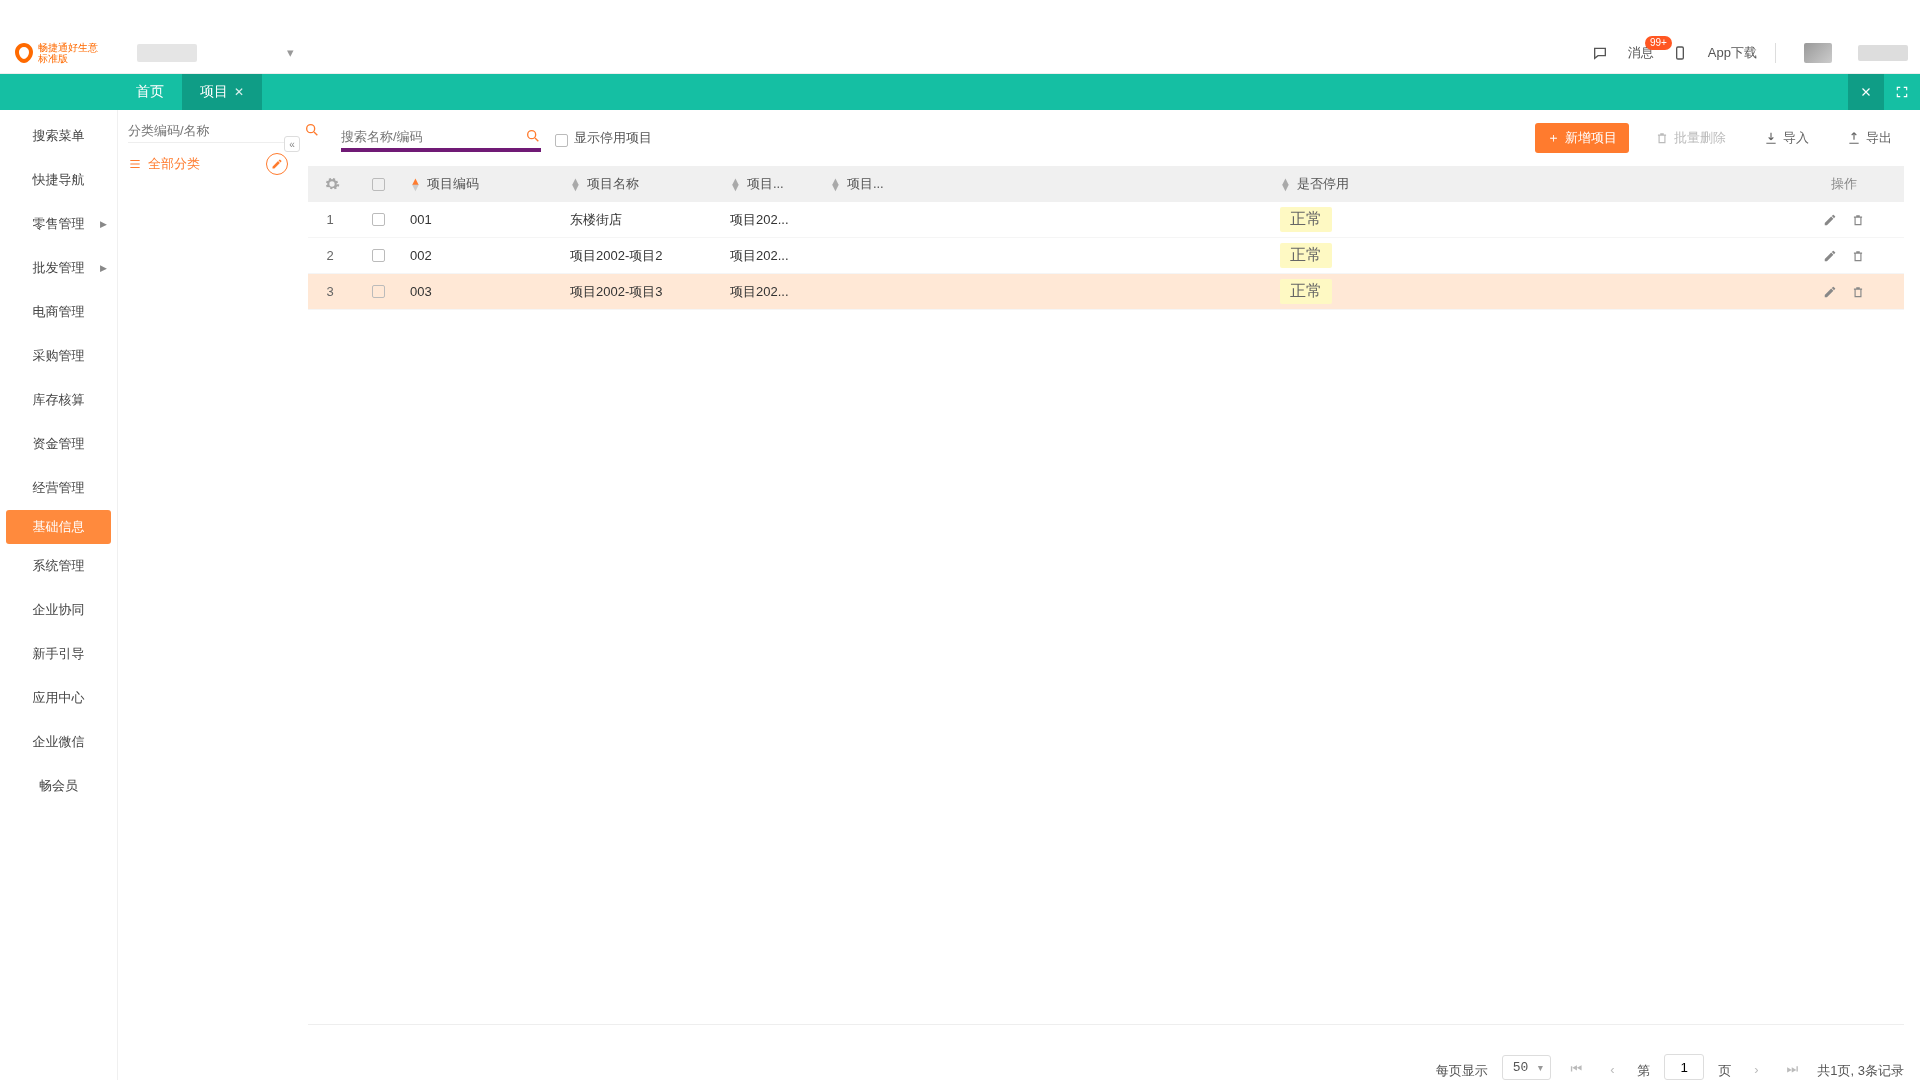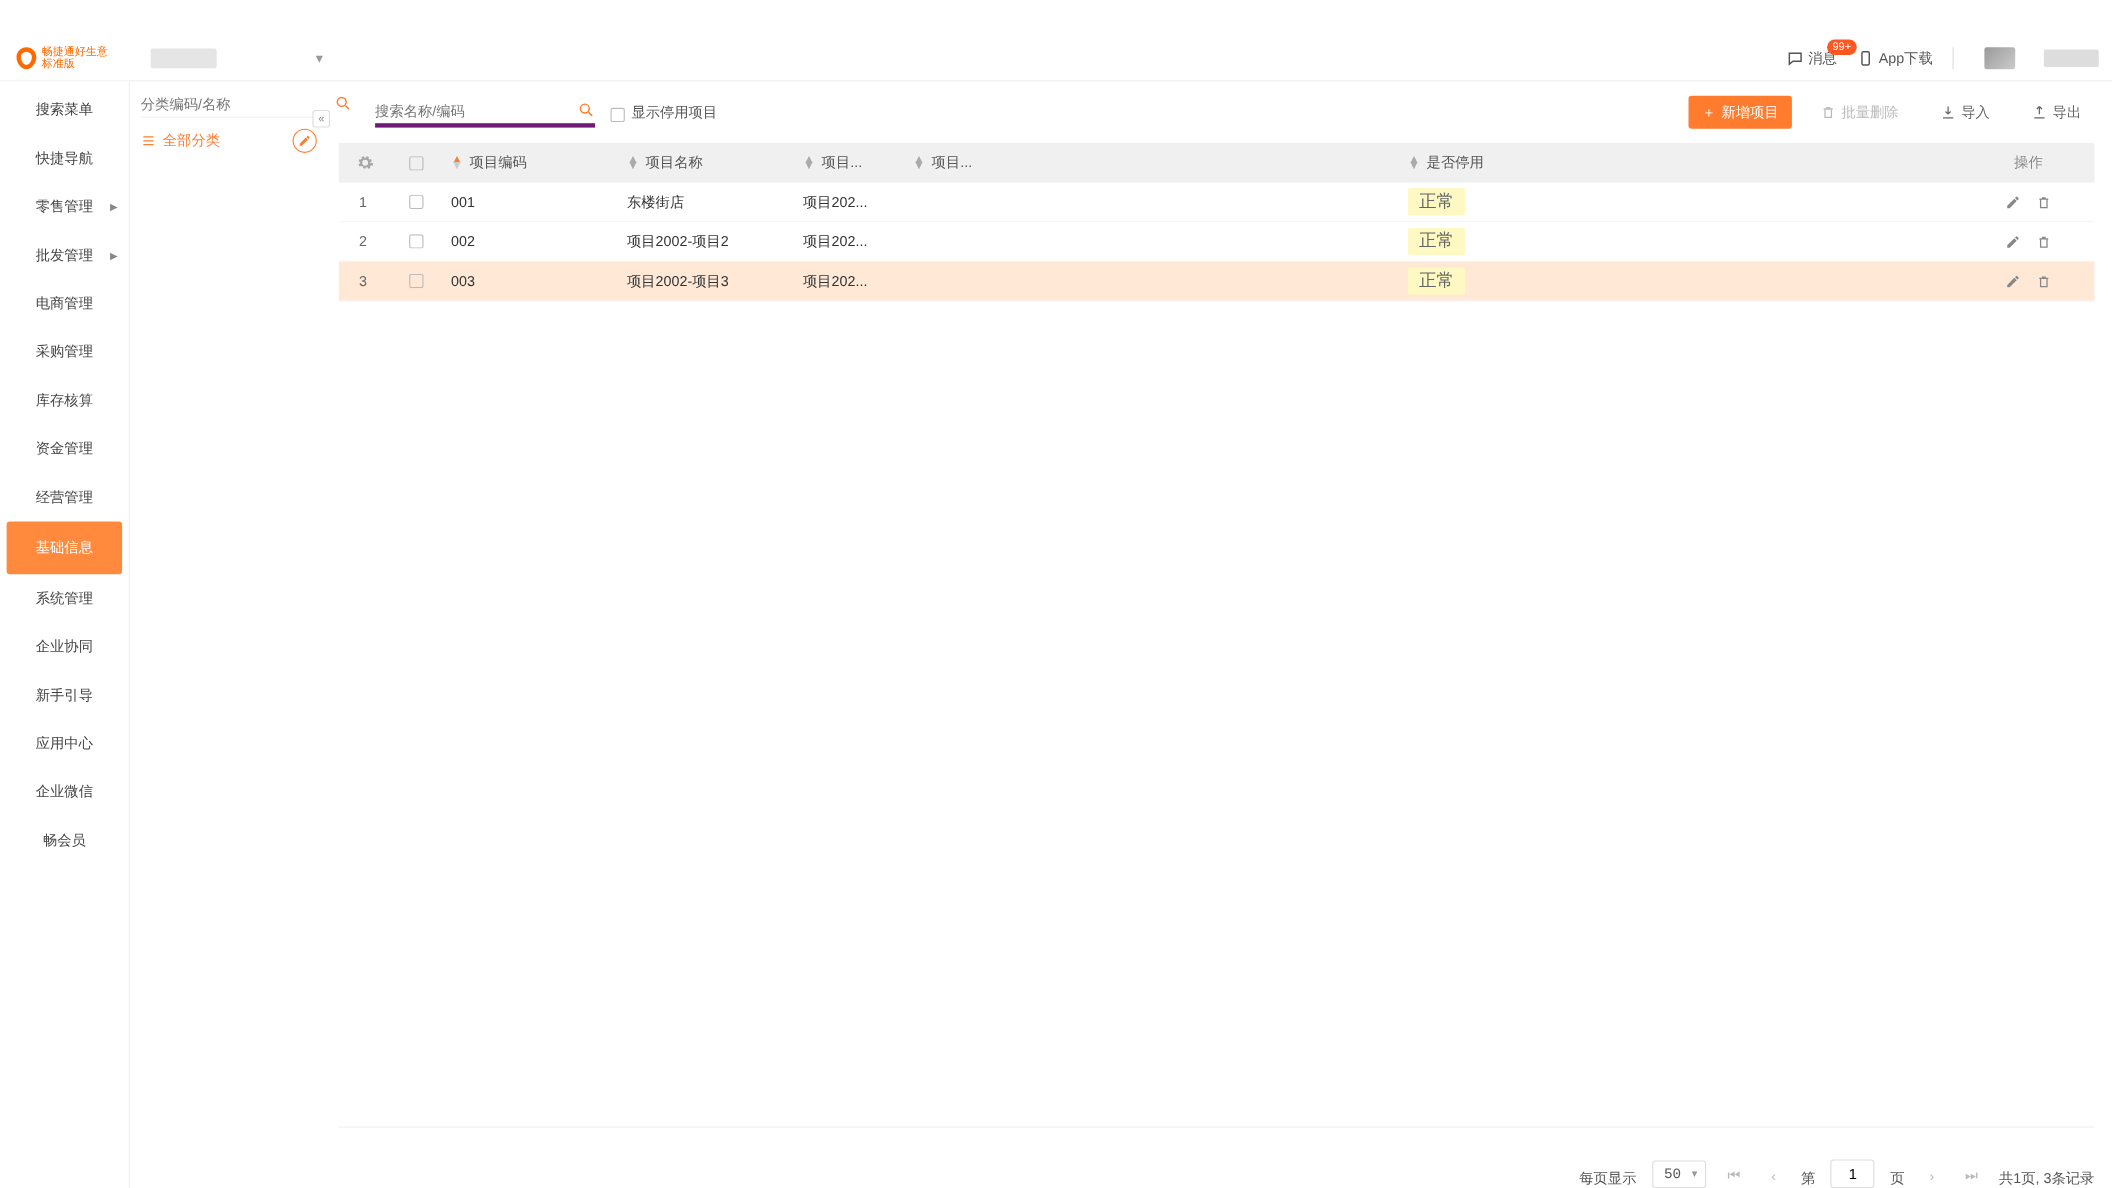--- a/index.html
+++ b/index.html
@@ -9,41 +9,41 @@
 
 .top-header { height: 42px; display: flex; align-items: center; padding: 0 12px; border-bottom: 1px solid #eee; margin-top: 32px; }
 .logo-area { display: flex; align-items: center; width: 105px; }
 .logo-icon { width: 24px; height: 24px; color: #ff6a00; }
 .logo-text { font-size: 10px; color: #ff6a00; margin-left: 2px; line-height: 1.1; }
 .org-select { display: flex; align-items: center; margin-left: 20px; cursor: pointer; }
 .org-name-box { width: 60px; height: 18px; background: #e5e5e5; border-radius: 2px; }
 .chev { margin-left: 90px; color: #999; }
 .top-spacer { flex: 1; }
 .top-actions { display: flex; align-items: center; gap: 18px; color: #555; }
-.top-act { display: flex; align-items: center; gap: 4px; cursor: pointer; position: relative; }
+.top-act { display: flex; align-items: center; gap: 20px; cursor: pointer; position: relative; }
 .badge { position: absolute; top: -8px; right: -18px; background: #ff5722; color: #fff; font-size: 10px; border-radius: 8px; padding: 1px 5px; line-height: 1.2; }
 .avatar { width: 28px; height: 20px; background: linear-gradient(135deg,#999,#ccc); border-radius: 2px; margin-left: 10px; }
 .avatar-blur { width: 50px; height: 16px; background: #ddd; border-radius: 2px; margin-left: 8px; }
 
 
 .tabs-bar { height: 36px; background: #15bfa3; display: flex; align-items: stretch; }
 .tabs-left { width: 118px; }
 .tab { display: flex; align-items: center; padding: 0 18px; color: #fff; cursor: pointer; font-size: 14px; }
 .tab.active { background: #0f9d86; }
 .tab .close-x { margin-left: 6px; font-size: 12px; opacity: .85; }
 .tabs-spacer { flex: 1; }
 .tab-right-btn { width: 36px; display: flex; align-items: center; justify-content: center; color: #fff; cursor: pointer; }
 .tab-right-btn.close-tabs { background: #0f9d86; }
 
 
 .body { flex: 1; display: flex; min-height: 0; }
 .sidebar { width: 118px; background: #fff; border-right: 1px solid #f0f0f0; padding-top: 4px; }
 .side-item { height: 44px; display: flex; align-items: center; justify-content: center; cursor: pointer; color: #444; position: relative; }
 .side-item .caret { position: absolute; right: 10px; color: #888; font-size: 10px; }
-.side-item.active { background: #ff8a3d; color: #fff; border-radius: 3px; margin: 0 6px; height: 48px; }
+.side-item.active { background: #ff8a3d; color: #fff; border-radius: 3px; margin: 0 6px; height: 34px; }
 
 .content { flex: 1; display: flex; min-height: 0; }
 
 
 .tree-panel { width: 180px; border-right: none; padding: 8px 10px 8px 10px; display: flex; flex-direction: column; position: relative; }
 .tree-search { display: flex; align-items: center; border-bottom: 1px solid #eee; padding: 4px 0; }
 .tree-search input { border: none; outline: none; flex: 1; font-size: 13px; color: #666; }
 .search-ico { color: #ff7b2e; cursor: pointer; }
 .tree-head { display: flex; align-items: center; margin-top: 10px; color: #ff7b2e; }
 .tree-head .folder-ico { margin-right: 6px; }
@@ -130,20 +130,41 @@
             <rect x="7" y="3" width="10" height="18" rx="2" fill="none" stroke="currentColor" stroke-width="2"></rect>
           </svg>
         <span>App下载</span>
       </div>
       <div style="width:1px;height:20px;background:#ddd;"></div>
       <div class="avatar"></div>
       <div class="avatar-blur"></div>
     </div>
   </div>
 
+  <div class="tabs-bar">
+    <div class="tabs-left"></div>
+    <div class="tab">
+      <span>首页</span>
+    </div>
+    <div class="tab active">
+      <span>项目</span>
+      <span class="close-x">✕</span>
+    </div>
+    <div class="tabs-spacer"></div>
+    <div class="tab-right-btn close-tabs">
+      <svg width="14" height="14" viewBox="0 0 24 24">
+          <path stroke="currentColor" stroke-width="2" d="M6 6l12 12M18 6L6 18"></path>
+        </svg>
+    </div>
+    <div class="tab-right-btn">
+      <svg width="14" height="14" viewBox="0 0 24 24">
+          <path stroke="currentColor" stroke-width="2" fill="none" d="M4 9V4h5M20 9V4h-5M4 15v5h5M20 15v5h-5"></path>
+        </svg>
+    </div>
+  </div>
 
   <div class="body">
 
     <div class="sidebar" id="sidebar">
         <div class="side-item">
           <span>搜索菜单</span>
         </div>
         <div class="side-item">
           <span>快捷导航</span>
         </div>

